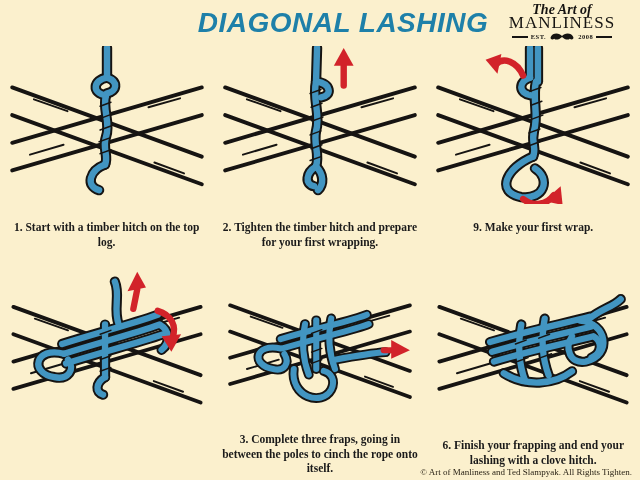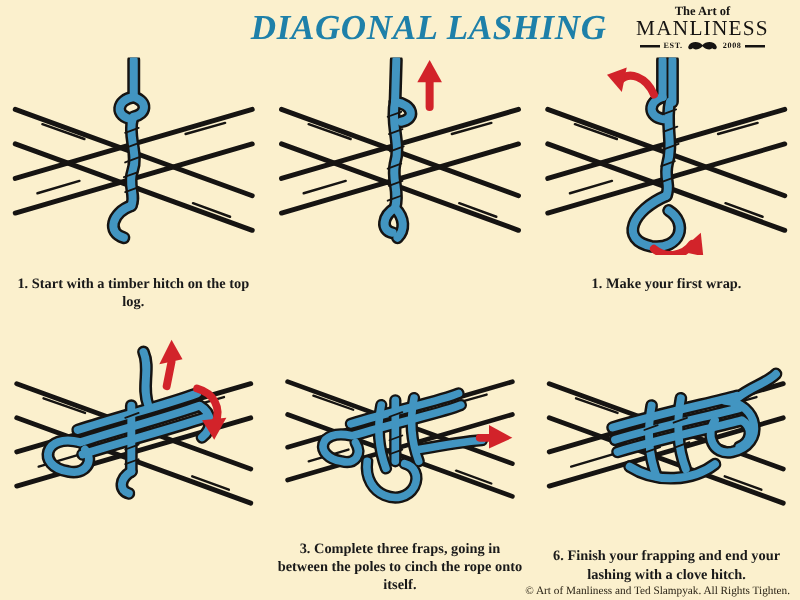--- a/index.html
+++ b/index.html
@@ -11,26 +11,26 @@
     --text:#1A1A1A;
   }
   *{margin:0;padding:0;box-sizing:border-box;}
   html,body{width:640px;height:480px;}
   body{font-family:"Liberation Serif",serif;}
   .page{position:relative;width:640px;height:480px;background:var(--background);overflow:hidden;}
 
   
   .title{
     position:absolute;top:7px;left:343px;transform:translateX(-50%);
-    font-family:Liberation Serif, serif;
+    font-family:Liberation Sans, sans-serif;
     font-style:italic;font-weight:bold;font-size:28px;letter-spacing:.5px;
     color:var(--title);white-space:nowrap;
   }
   .logo{position:absolute;top:5px;right:12px;width:132px;text-align:center;color:var(--ink);}
-  .logo-script{font-family:"Liberation Serif",serif;font-weight:bold;font-size:10px;line-height:9px;}
+  .logo-script{font-family:"Liberation Serif",serif;font-style:italic;font-weight:bold;font-size:14px;line-height:9px;}
   .logo-name{font-family:"Liberation Serif",serif;font-weight:normal;font-size:17px;line-height:17px;letter-spacing:1px;}
   .logo-sub{display:flex;align-items:center;justify-content:center;gap:3px;margin-top:1px;}
   .logo-sub .rule{display:inline-block;width:16px;height:2px;background:var(--ink);}
   .logo-sub .est,.logo-sub .year{font-family:"Liberation Serif",serif;font-weight:bold;font-size:6.5px;letter-spacing:.5px;}
 
   
   .grid{
     position:absolute;top:46px;left:0;width:640px;
     display:grid;grid-template-columns:repeat(3,213.3px);grid-template-rows:212px 218px;
     justify-items:center;
@@ -138,20 +138,21 @@
           <line class="tick" x1="92" y1="76" x2="103" y2="72"></line>
           <line class="tick" x1="90" y1="90" x2="101" y2="86"></line>
           <line class="tick" x1="91" y1="104" x2="102" y2="100"></line>
           <line class="tick" x1="90" y1="116" x2="101" y2="112"></line>
         </g>
         <g>
           <path class="arrs" d="M124,40 L124,18"></path>
           <polygon class="arr" points="114,20 134,20 124,2"></polygon>
         </g>
       </svg>
+      <figcaption>2. Tighten the timber hitch and prepare for your first wrapping.</figcaption>
     </figure>
 
     <figure class="step">
       <svg class="illus" width="200" height="158" viewBox="0 0 200 160">
         <use href="#logs"></use>
         <g>
           <path class="r-under" d="M97,2 L97,32"></path>
           <path class="r-under" d="M105,2 L105,36"></path>
           <path class="r-under" d="M97,32 C85,36 85,48 98,50"></path>
           <path class="r-under" d="M103,36 C99,54 106,70 101,86 C98,98 104,104 100,112"></path>
@@ -169,21 +170,21 @@
         </g>
         <g>
           <path class="arrs" d="M90,30 C84,16 70,10 62,19"></path>
           <polygon class="arr" points="52,14 68,8 64,28"></polygon>
         </g>
         <g>
           <path class="arrs" d="M90,155 C100,163 114,161 121,151"></path>
           <polygon class="arr" points="128,142 130,161 111,157"></polygon>
         </g>
       </svg>
-      <figcaption>1. Make your first wrap.</figcaption>
+      <figcaption>9. Make your first wrap.</figcaption>
     </figure>
 
     <figure class="step row2">
       <svg class="illus" width="200" height="156" viewBox="0 0 200 160">
         <use href="#logs"></use>
         <g>
           <path class="r-under" d="M54,80 C92,68 124,60 152,50"></path>
           <path class="r-under" d="M56,90 C94,78 126,70 154,60 C164,66 166,78 156,86"></path>
           <path class="r-under" d="M58,100 C96,88 128,80 158,70"></path>
           <path class="r-under" d="M98,60 L98,114"></path>

